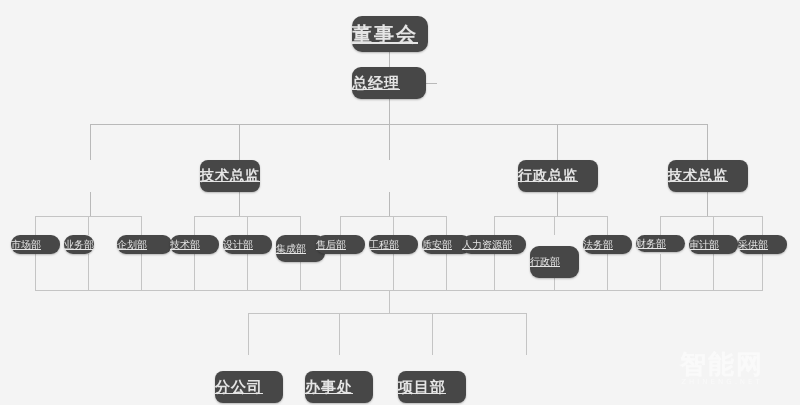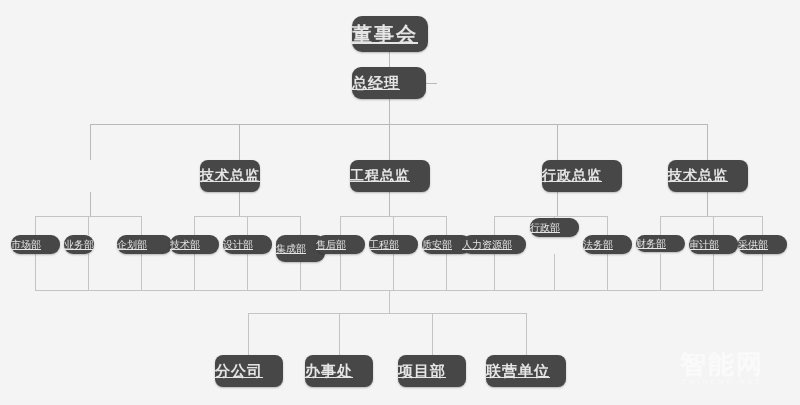--- a/index.html
+++ b/index.html
@@ -65,20 +65,21 @@
   .node.lvl-dept {
     border-radius: 9px;
     font-size: 10px;
     letter-spacing: 0px;
     font-weight: 400;
   }
   .node.lvl-unit {
     border-radius: 8px;
     font-size: 15px;
     letter-spacing: 1px;
+    margin-top: 16px;
   }
 
   
   #watermark {
     position: absolute;
     right: 8px;
     bottom: 8px;
     width: 140px;
     height: 46px;
     opacity: 0.55;
@@ -180,24 +181,21 @@
     <span>董事会</span>
   </div>
 
   <div class="node lvl-gm" style="left:352px; top:67px; width:74px; height:32px;">
     <span>总经理</span>
   </div>
 
   <div class="node lvl-director" style="left:200px; top:160px; width:60px; height:32px;">
     <span>技术总监</span>
   </div>
-  <div class="node lvl-director" style="left:350px; top:160px; width:80px; height:32px;">
-    <span>工程总监</span>
-  </div>
-  <div class="node lvl-director" style="left:518px; top:160px; width:80px; height:32px;margin-left:24px;">
+  <div class="node lvl-director" style="left:518px; top:160px; width:80px; height:32px;">
     <span>行政总监</span>
   </div>
   <div class="node lvl-director" style="left:668px; top:160px; width:80px; height:32px;">
     <span>技术总监</span>
   </div>
 
   <div class="node lvl-dept" style="left:11px; top:235px; width:49px; height:19px;">
     <span>市场部</span>
   </div>
   <div class="node lvl-dept" style="left:64px; top:235px; width:30px; height:19px;">
@@ -220,21 +218,21 @@
   </div>
   <div class="node lvl-dept" style="left:369px; top:235px; width:49px; height:19px;">
     <span>工程部</span>
   </div>
   <div class="node lvl-dept" style="left:422px; top:235px; width:49px; height:19px;">
     <span>质安部</span>
   </div>
   <div class="node lvl-dept" style="left:462px; top:235px; width:64px; height:19px;">
     <span>人力资源部</span>
   </div>
-  <div class="node lvl-dept" style="left:530px; top:218px; width:49px; height:19px;">
+  <div class="node lvl-dept" style="left:530px; top:246px; width:49px; height:32px;">
     <span>行政部</span>
   </div>
   <div class="node lvl-dept" style="left:583px; top:235px; width:49px; height:19px;">
     <span>法务部</span>
   </div>
   <div class="node lvl-dept" style="left:636px; top:235px; width:49px; height:17px;">
     <span>财务部</span>
   </div>
   <div class="node lvl-dept" style="left:689px; top:235px; width:49px; height:19px;">
     <span>审计部</span>
@@ -244,23 +242,20 @@
   </div>
 
   <div class="node lvl-unit" style="left:215px; top:355px; width:68px; height:32px;">
     <span>分公司</span>
   </div>
   <div class="node lvl-unit" style="left:398px; top:355px; width:68px; height:32px;">
     <span>项目部</span>
   </div>
   <div class="node lvl-unit" style="left:305px; top:355px; width:68px; height:32px;">
     <span>办事处</span>
-  </div>
-  <div class="node lvl-unit" style="left:486px; top:355px; width:80px; height:32px;">
-    <span>联营单位</span>
   </div>
 
   <div id="watermark">
     <div class="wm-main">智能网</div>
     <div class="wm-sub">ZHINENG.NET</div>
   </div>
 
 </div>
 
 </body></html>

